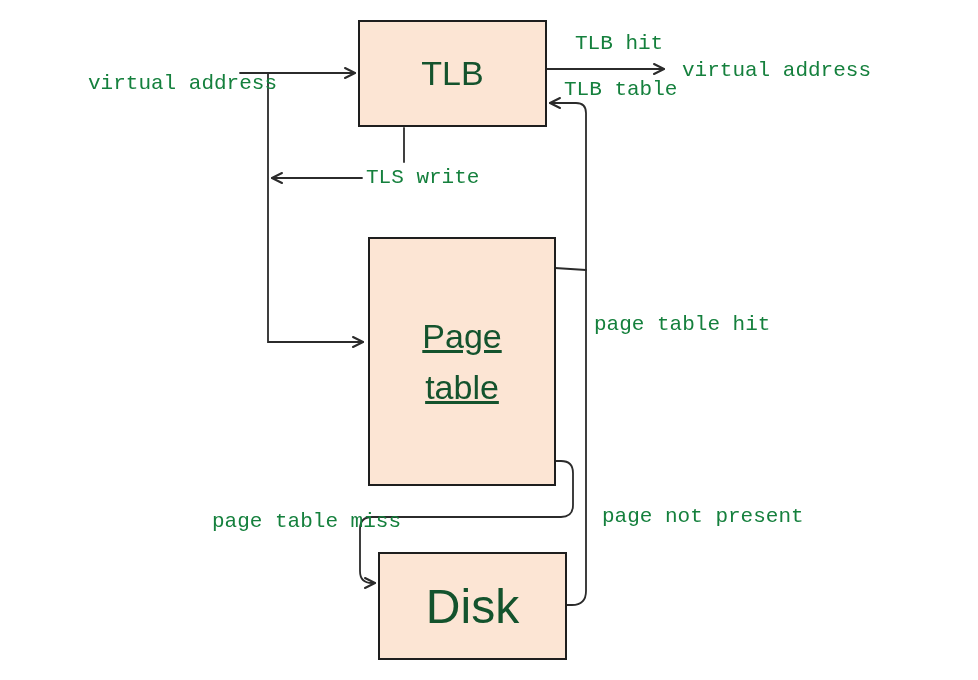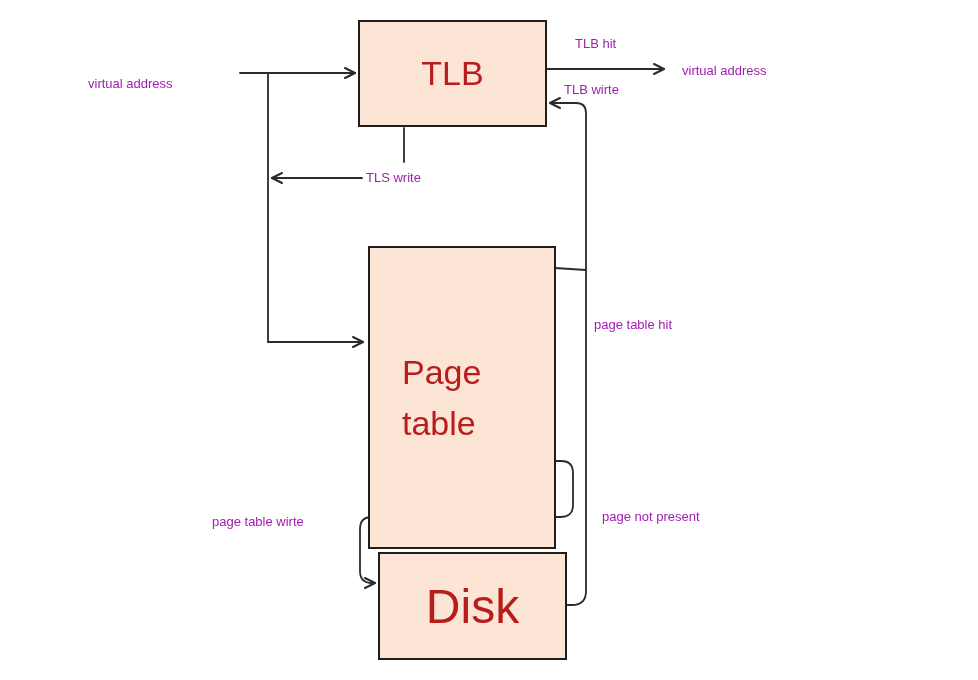--- a/index.html
+++ b/index.html
@@ -23,45 +23,47 @@
     height: 680px;
   }
   .node {
     position: absolute;
     box-sizing: border-box;
     background: #fce5d4;
     border: 2px solid #1e1e1e;
     display: flex;
     align-items: center;
     justify-content: center;
-    text-align: left;
-    color: #b91c1c;
+    text-align: center;
+    color: #14532d;
   }
   .node-tlb {
     left: 358px; top: 20px; width: 189px; height: 107px;
     font-size: 34px;
   }
   .node-page-table {
-    left: 368px; top: 246px; width: 188px; height: 303px;
+    left: 368px; top: 237px; width: 188px; height: 249px;
     font-size: 34px;
     line-height: 1.5;
+    text-decoration: underline;
   }
   .node-page-table .node-label {
     width: 120px;
   }
   .node-disk {
     left: 378px; top: 552px; width: 189px; height: 108px;
     font-size: 48px;
   }
   .edge-label {
     position: absolute;
-    font-size: 13px;
-    color: #a21caf;
+    font-size: 21px;
+    color: #15803d;
     white-space: nowrap;
     transform: translateY(-50%);
+    font-family: Liberation Mono, monospace;
   }
   .lbl-virtual-address  { left: 88px;  top: 67px; margin-top: 16px;  }
   .lbl-tlb-hit          { left: 575px; top: 43px;  }
   .lbl-physical-address { left: 682px; top: 70px;  }
   .lbl-tlb-miss         { left: 564px; top: 89px;  }
   .lbl-tls-write        { left: 366px; top: 177px; text-align: center; }
   .lbl-page-table-hit   { left: 594px; top: 324px; }
   .lbl-page-table-write { left: 212px; top: 521px; }
   .lbl-page-not-present { left: 602px; top: 516px; }
 </style>
@@ -99,23 +101,23 @@
   <div class="node node-disk">
     <span class="node-label">Disk</span>
   </div>
 
   <span class="edge-label lbl-virtual-address">virtual address</span>
 
   <span class="edge-label lbl-tlb-hit">TLB hit</span>
 
   <span class="edge-label lbl-physical-address">virtual address</span>
 
-  <span class="edge-label lbl-tlb-miss">TLB wirte</span>
+  <span class="edge-label lbl-tlb-miss">TLB table</span>
 
   <span class="edge-label lbl-tls-write">TLS write</span>
 
   <span class="edge-label lbl-page-table-hit">page table hit</span>
 
-  <span class="edge-label lbl-page-table-write">page table wirte</span>
+  <span class="edge-label lbl-page-table-write">page table miss</span>
 
   <span class="edge-label lbl-page-not-present">page not present</span>
 
 </div>
 
 </body></html>

